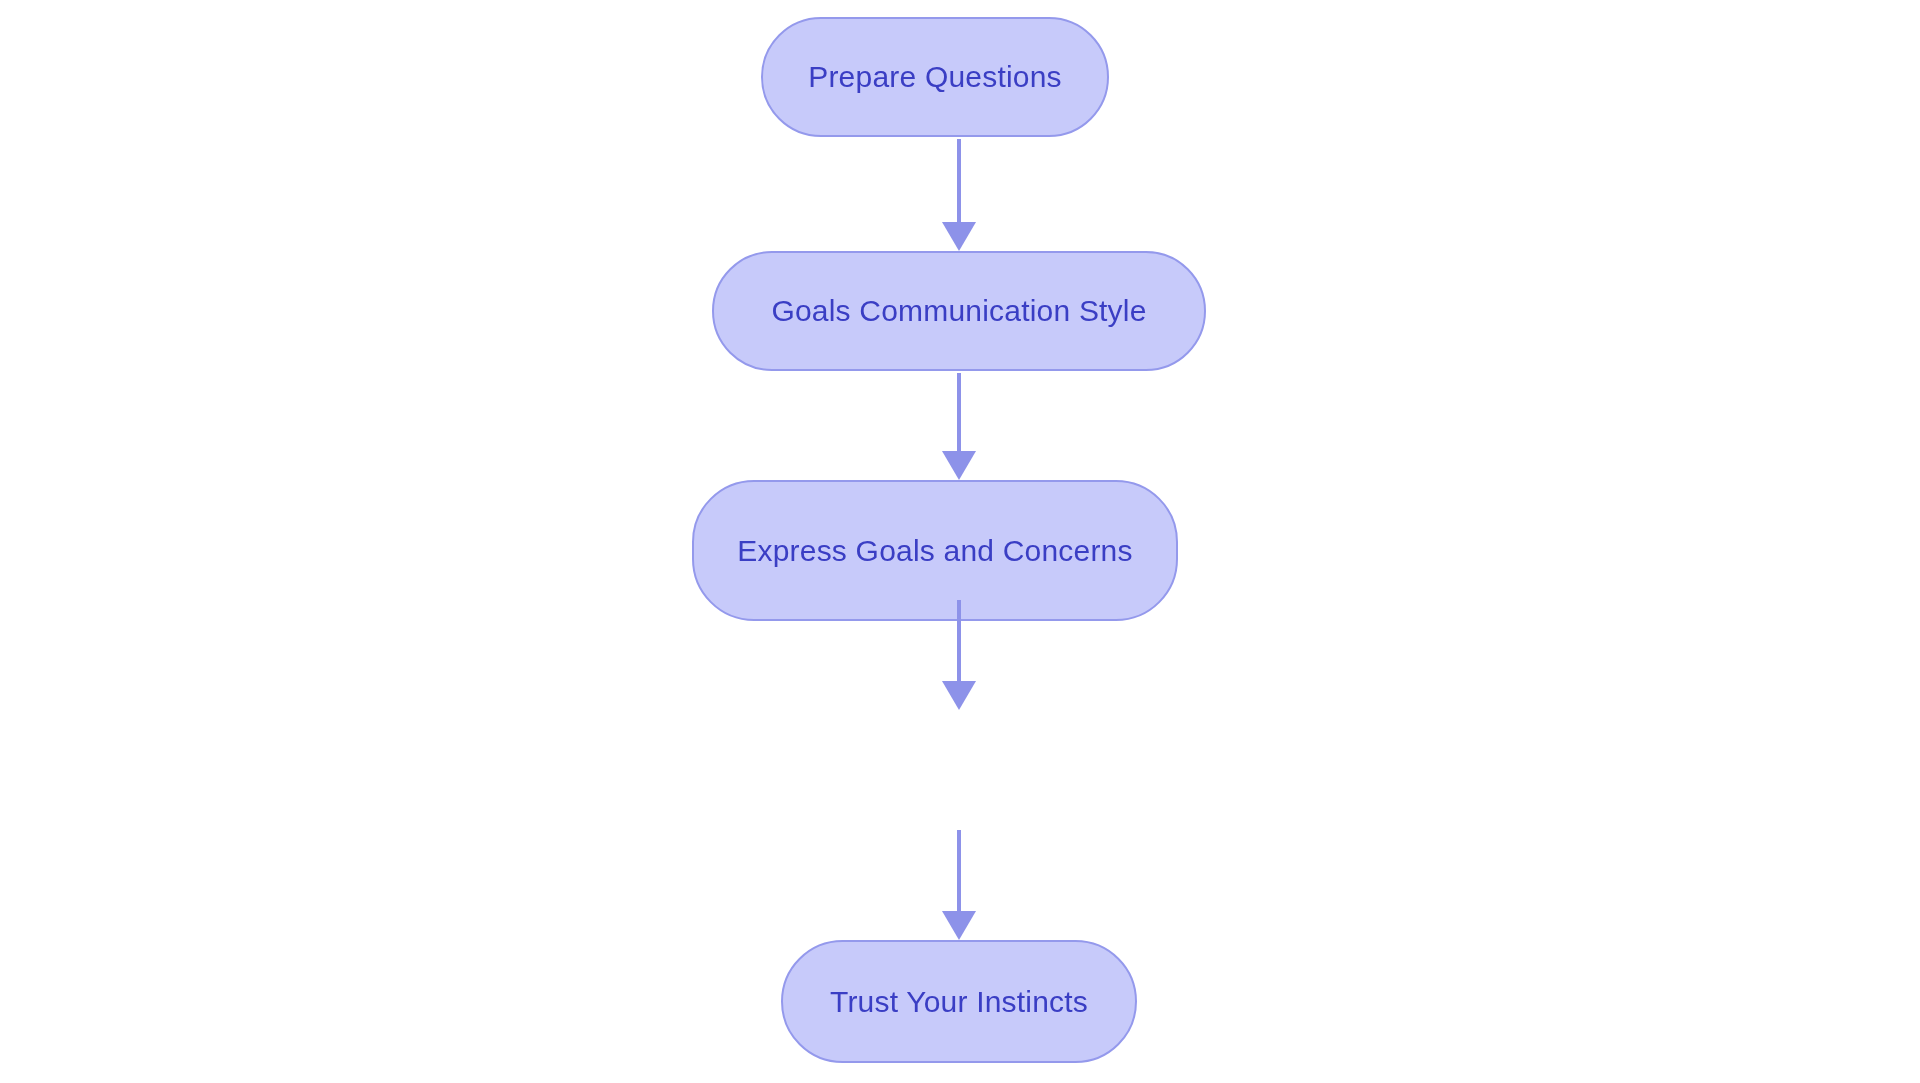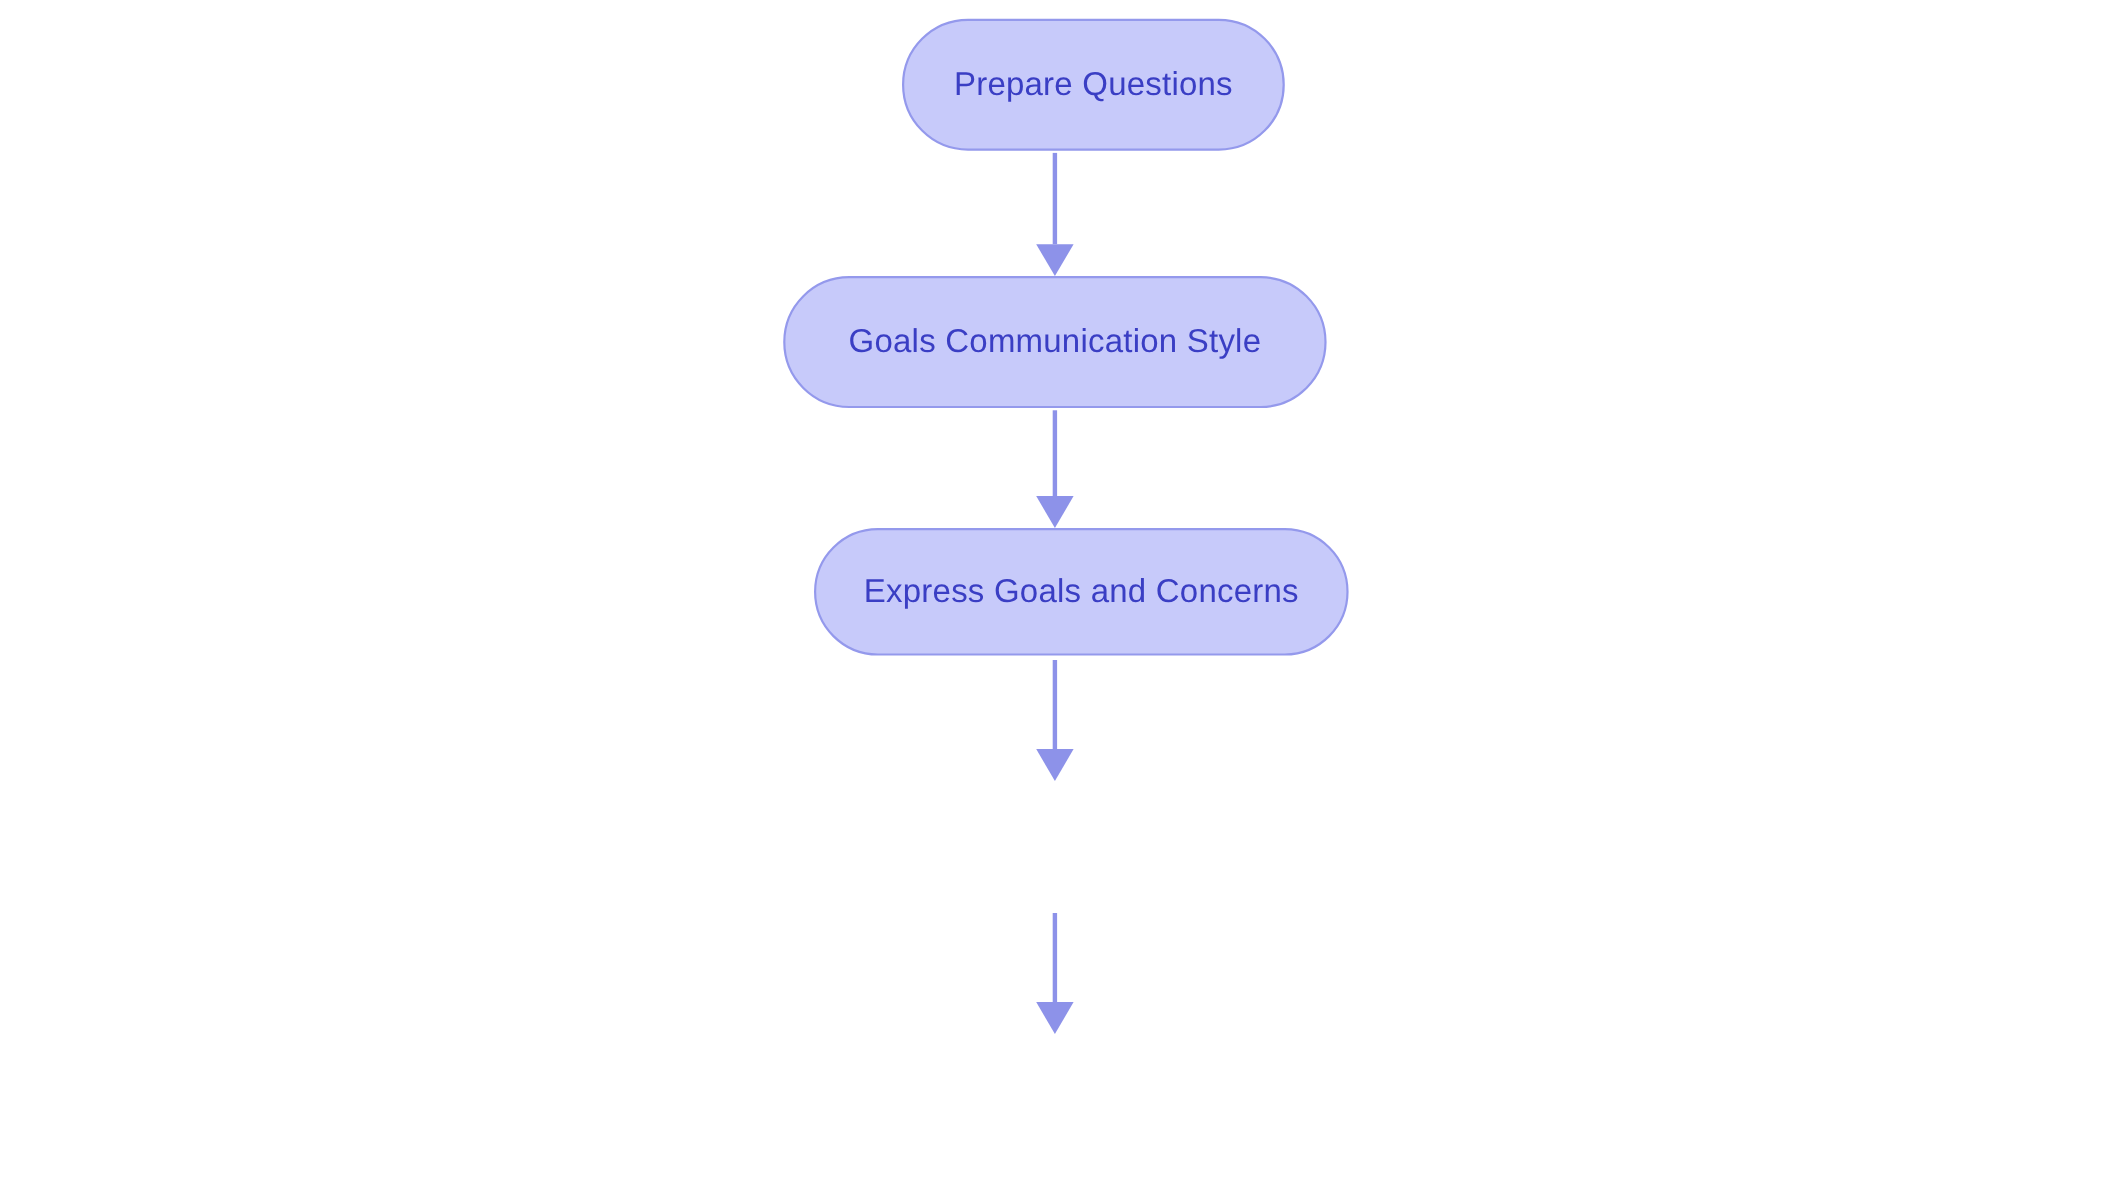--- a/index.html
+++ b/index.html
@@ -28,23 +28,23 @@
     justify-content: center;
     background: var(--node-fill);
     border: 2px solid var(--node-border);
     border-radius: 62px;
     color: var(--node-text);
     font-size: 30px;
     letter-spacing: 0.2px;
     text-align: center;
     white-space: nowrap;
   }
-  .node-1 { left: 820px; top: 17px;  width: 348px; height: 120px; }
+  .node-1 { left: 761px; top: 17px;  width: 348px; height: 120px; }
   .node-2 { left: 712px; top: 251px; width: 494px; height: 120px; }
-  .node-3 { left: 740px; top: 480px; width: 486px; height: 116px; }
+  .node-3 { left: 692px; top: 480px; width: 486px; height: 141px; }
   .node-4 { left: 716px; top: 710px; width: 486px; height: 118px; }
   .node-5 { left: 781px; top: 940px; width: 356px; height: 123px; }
   .connector {
     position: absolute;
     left: 942px;           
     width: 34px;
     display: flex;
     flex-direction: column;
     align-items: center;
   }
@@ -95,14 +95,17 @@
     <div class="connector-line"></div>
     <div class="connector-head"></div>
   </div>
 
 
   <div class="connector conn-4">
     <div class="connector-line"></div>
     <div class="connector-head"></div>
   </div>
 
+  <div class="flow-node node-5">
+    <span>Trust Your Instincts</span>
+  </div>
 
 </div>
 
 </body></html>

